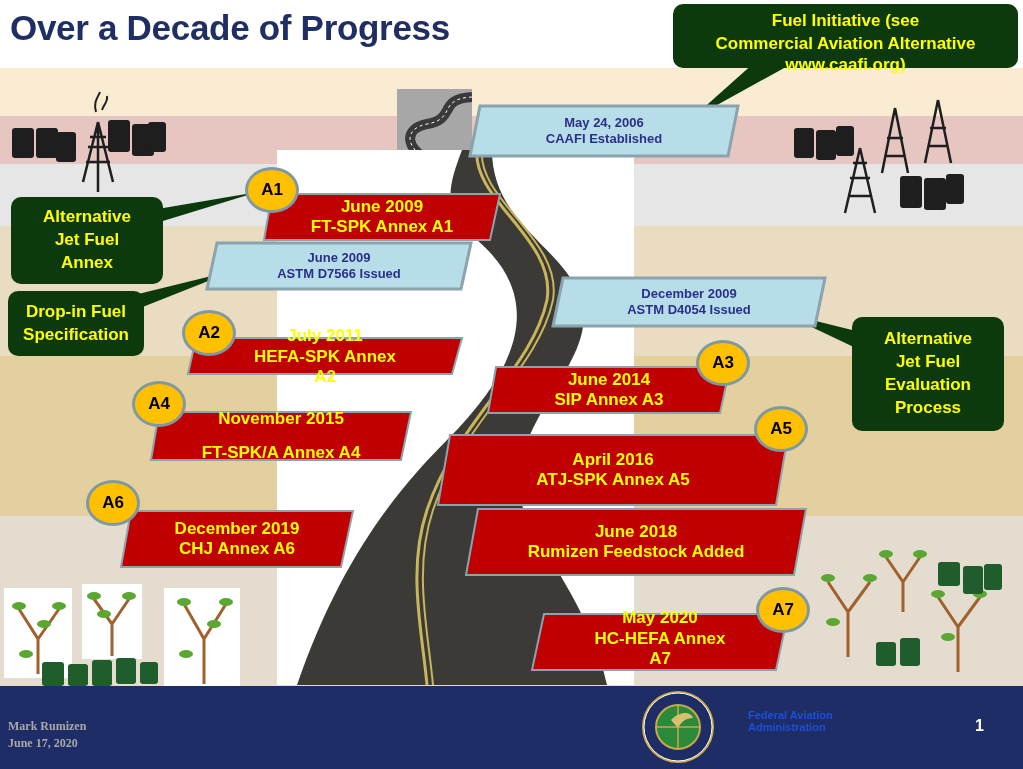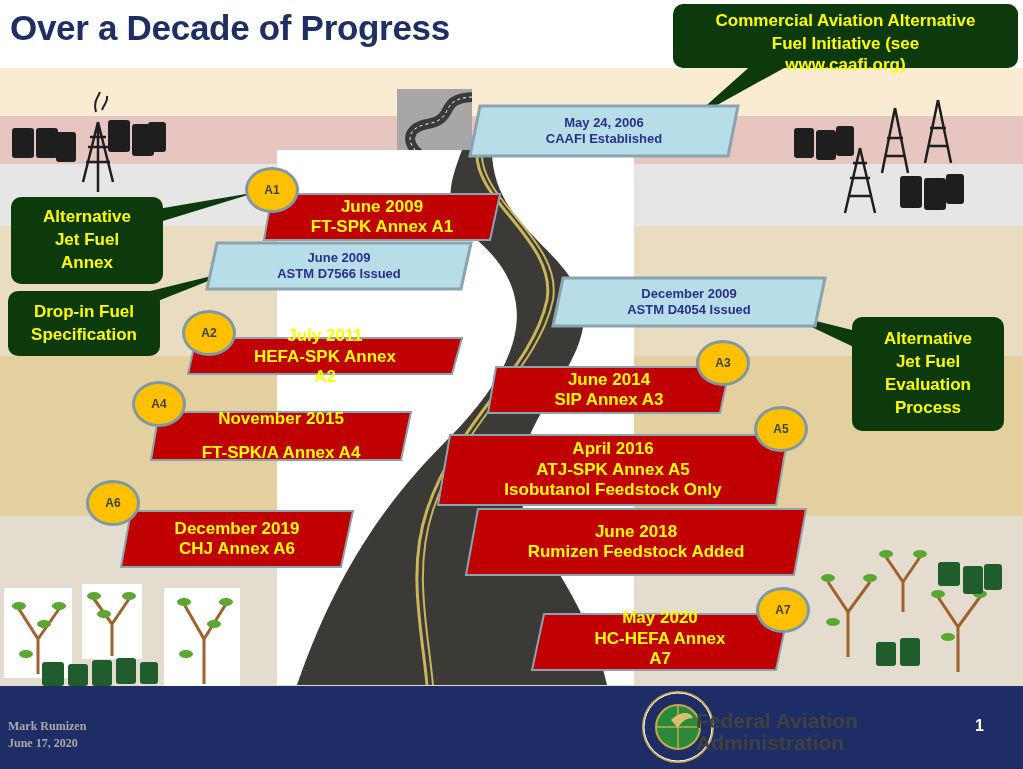--- a/index.html
+++ b/index.html
@@ -7,24 +7,24 @@
   .title { position:absolute; left:10px; top:8px; font-size:35px; font-weight:bold; color:#1f2f63; letter-spacing:-0.3px; }
   .bg-band { position:absolute; left:0; width:1023px; }
   .road-area { position:absolute; left:277px; top:150px; width:357px; height:535px; background:#ffffff; }
   .road-thumb { position:absolute; left:397px; top:89px; width:75px; height:70px; background:#a7a7a7; }
   .par { position:absolute; display:flex; flex-direction:column; justify-content:center; align-items:center; text-align:center; font-weight:bold; line-height:1.2; }
   .par .shape { position:absolute; inset:0; z-index:0; }
   .par span { position:relative; z-index:1; }
   .red { color:#ffff00; font-size:17px; }
   .blue { color:#2a2f8a; font-size:13px; }
   .callout { position:absolute; background:#0d3a0d; border-radius:10px; color:#ffff00; font-weight:bold; font-size:17px; text-align:center; line-height:1.35; display:flex; flex-direction:column; justify-content:center; align-items:center; z-index:3; }
-  .badge { position:absolute; width:48px; height:40px; border-radius:50%; background:#ffc000; border:3px solid #7f99a4; color:#404040; font-weight:bold; font-size:12px; display:flex; align-items:center; justify-content:center; z-index:4; }
+  .badge { position:absolute; width:48px; height:40px; border-radius:50%; background:#ffc000; border:3px solid #7f99a4; color:#000000; font-weight:bold; font-size:17px; display:flex; align-items:center; justify-content:center; z-index:4; }
   .footer { position:absolute; left:0; top:686px; width:1023px; height:83px; background:#1f2d66; }
   .author { position:absolute; left:8px; top:718px; font-family:"Liberation Serif", serif; font-weight:bold; font-size:12px; color:#a9a9a9; line-height:1.4; }
-  .faa-text { position:absolute; left:696px; top:710px; color:#404040; font-weight:bold; font-size:21px; line-height:1.05; }
+  .faa-text { position:absolute; left:748px; top:710px; color:#1d4ed8; font-weight:bold; font-size:11px; line-height:1.05; }
   .pagenum { position:absolute; left:975px; top:717px; color:#ffffff; font-weight:bold; font-size:16px; }
   .ptr { position:absolute; z-index:2; }
   svg { display:block; }
 </style>
 </head>
 <body>
 
 <div class="bg-band" style="top:68px;height:48px;background:#f9ecd2;"></div>
 <div class="bg-band" style="top:116px;height:48px;background:#e7c6c2;"></div>
 <div class="bg-band" style="top:164px;height:62px;background:#e6e6e6;"></div>
@@ -144,30 +144,30 @@
 </div>
 
 <svg class="ptr" width="1023" height="769" style="left:0;top:0;pointer-events:none;">
   <polygon points="755,62 795,62 690,120" fill="#0d3a0d"></polygon>
   <polygon points="140,212 140,228 258,192" fill="#0d3a0d"></polygon>
   <polygon points="130,296 130,312 236,270" fill="#0d3a0d"></polygon>
   <polygon points="860,332 860,350 780,312" fill="#0d3a0d"></polygon>
 </svg>
 
 <div class="callout" style="left:673px;top:4px;width:345px;height:64px;justify-content:flex-start;padding-top:6px;box-sizing:border-box;">
+  <span>Fuel Initiative (see</span>
   <span>Commercial Aviation Alternative</span>
-  <span>Fuel Initiative (see</span>
   <span style="margin-top:-2px;">www.caafi.org)</span>
 </div>
 <div class="callout" style="left:11px;top:197px;width:152px;height:87px;">
   <span>Alternative</span>
   <span>Jet Fuel</span>
   <span>Annex</span>
 </div>
-<div class="callout" style="left:8px;top:291px;width:152px;height:65px;">
+<div class="callout" style="left:8px;top:291px;width:136px;height:65px;">
   <span>Drop-in Fuel</span>
   <span>Specification</span>
 </div>
 <div class="callout" style="left:852px;top:317px;width:152px;height:114px;">
   <span>Alternative</span>
   <span>Jet Fuel</span>
   <span>Evaluation</span>
   <span>Process</span>
 </div>
 
@@ -231,21 +231,20 @@
   <span>FT-SPK/A Annex A4</span>
 </div>
 <div class="badge" style="left:132px;top:381px;">A4</div>
 
 <div class="par red" style="left:436px;top:433px;width:354px;height:74px;z-index:3;text-align:right;">
   <svg class="shape" width="354" height="74">
       <polygon points="14,2 352,2 340,72 2,72" fill="#c00000" stroke="#8aa3ad" stroke-width="2"></polygon>
     </svg>
   <span>April 2016</span>
   <span>ATJ-SPK Annex A5</span>
-  <span>Isobutanol Feedstock Only</span>
 </div>
 <div class="badge" style="left:754px;top:406px;">A5</div>
 
 <div class="par red" style="left:464px;top:507px;width:344px;height:70px;z-index:3;">
   <svg class="shape" width="344" height="70">
       <polygon points="14,2 342,2 330,68 2,68" fill="#c00000" stroke="#8aa3ad" stroke-width="2"></polygon>
     </svg>
   <span>June 2018</span>
   <span>Rumizen Feedstock Added</span>
 </div>

